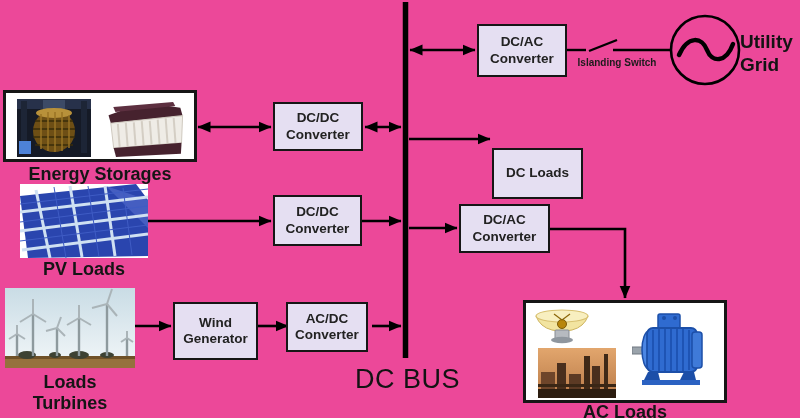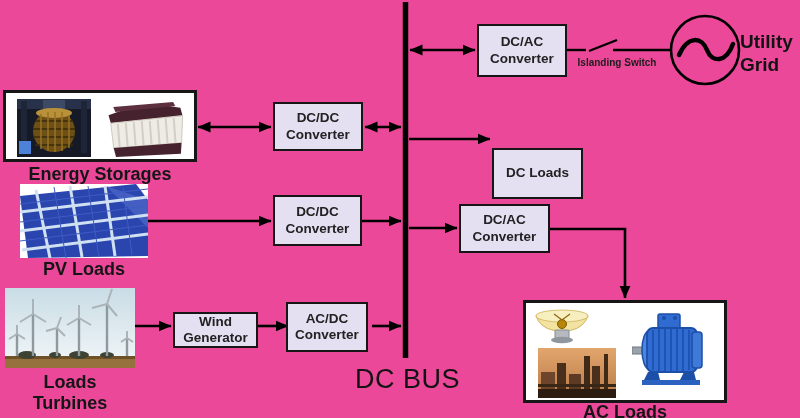--- a/index.html
+++ b/index.html
@@ -55,21 +55,21 @@
 
   <div class="conv" style="left:477px;top:24px;width:90px;height:53px;">
     <span>DC/AC Converter</span>
   </div>
   <div class="conv" style="left:273px;top:102px;width:90px;height:49px;">
     <span>DC/DC Converter</span>
   </div>
   <div class="conv" style="left:273px;top:195px;width:89px;height:51px;">
     <span>DC/DC Converter</span>
   </div>
-  <div class="conv" style="left:173px;top:312px;width:85px;height:36px;">
+  <div class="conv" style="left:173px;top:302px;width:85px;height:58px;">
     <span>Wind Generator</span>
   </div>
   <div class="conv" style="left:286px;top:302px;width:82px;height:50px;">
     <span>AC/DC Converter</span>
   </div>
   <div class="conv" style="left:492px;top:112px;width:91px;height:51px;margin-top:36px;">
     <span>DC Loads</span>
   </div>
   <div class="conv" style="left:459px;top:204px;width:91px;height:49px;">
     <span>DC/AC Converter</span>

